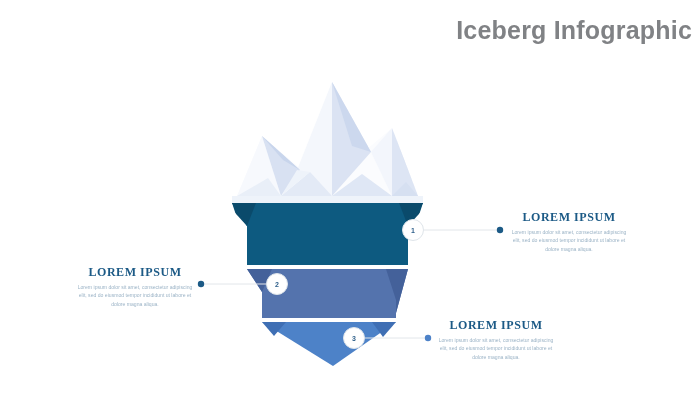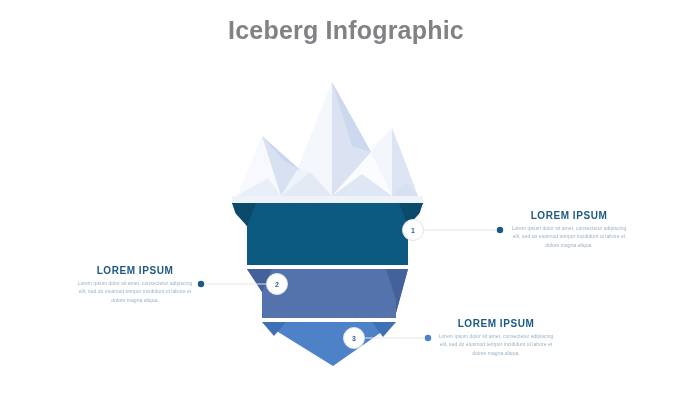--- a/index.html
+++ b/index.html
@@ -19,44 +19,45 @@
     left: 0;
     top: 0;
     width: 700px;
     height: 400px;
   }
   .page-title {
     position: absolute;
     left: 0;
     top: 16px;
     width: 692px;
-    text-align: center;
+    text-align: right;
     font-size: 25px;
     font-weight: bold;
     color: #808285;
     letter-spacing: 0.2px;
   }
   svg.art {
     position: absolute;
     left: 0;
     top: 0;
     width: 700px;
     height: 400px;
   }
   .info-block {
     position: absolute;
     width: 118px;
   }
   .info-heading {
-    font-size: 10px;
+    font-size: 12px;
     font-weight: bold;
     color: #1c5a86;
     letter-spacing: 0.55px;
     text-align: center;
     margin-bottom: 3px;
+    font-family: Liberation Serif, serif;
   }
   .info-body {
     font-size: 5.1px;
     line-height: 1.62;
     color: #9bb3c6;
     text-align: center;
   }
   .num-label {
     font-size: 7px;
     font-weight: bold;

